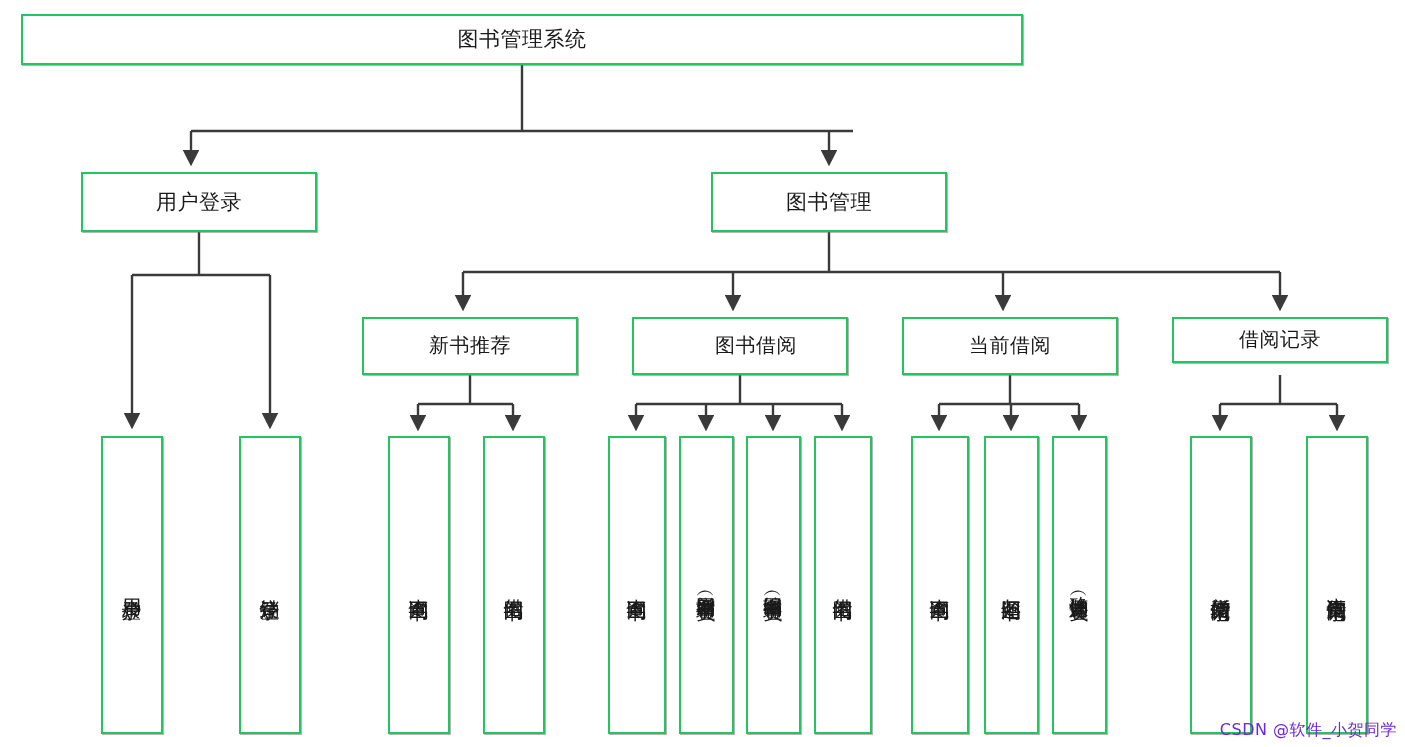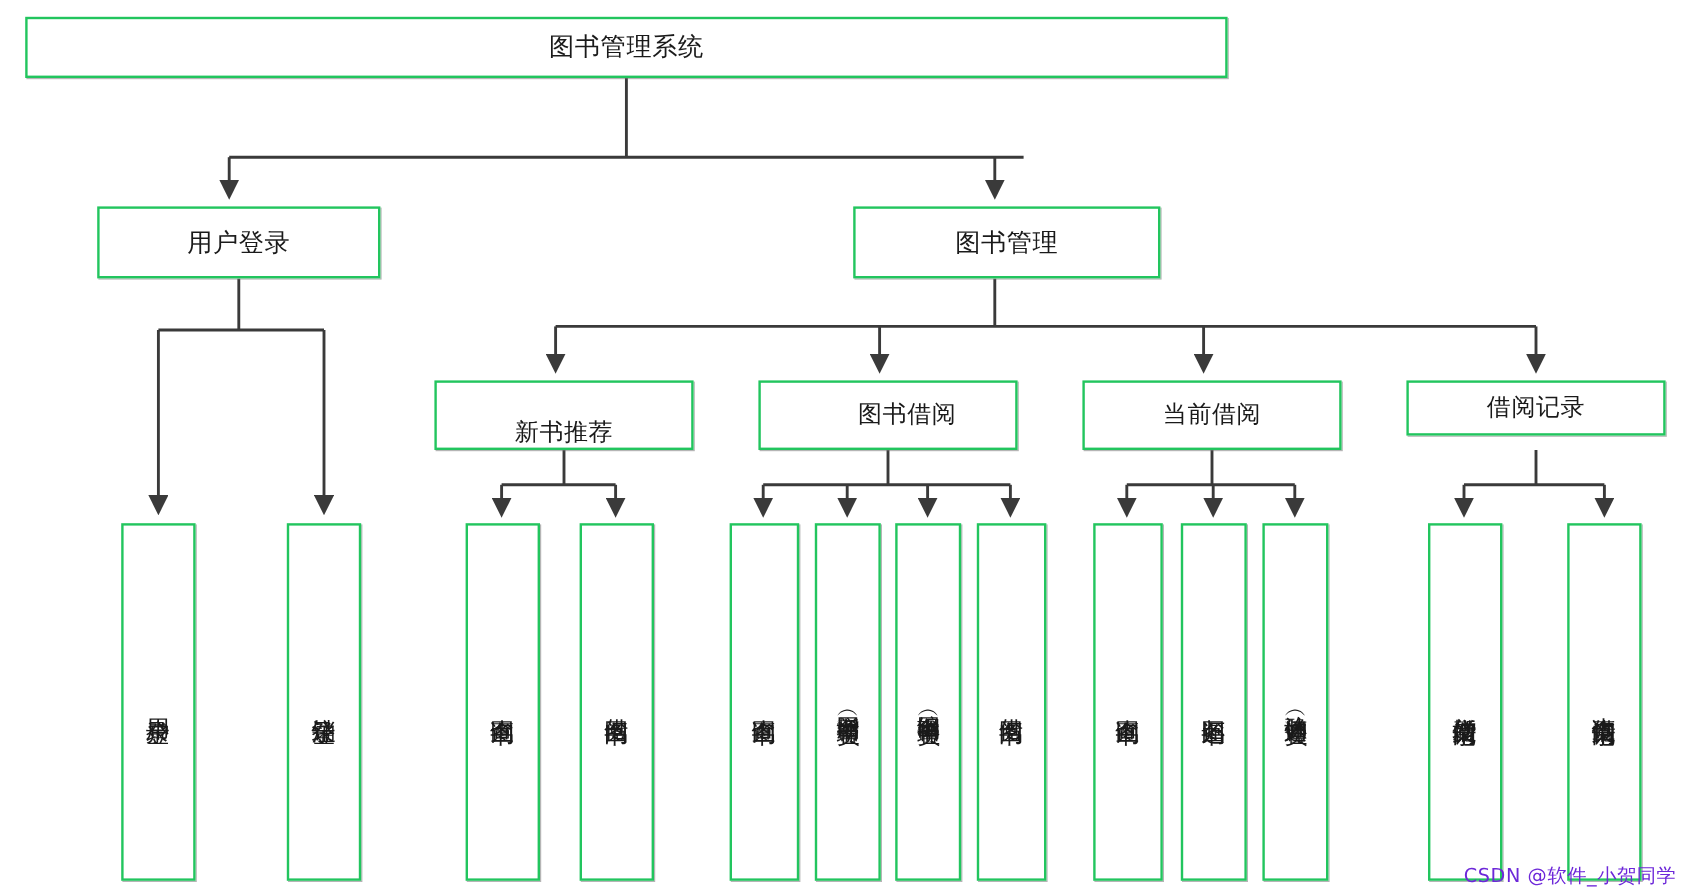--- a/index.html
+++ b/index.html
@@ -130,25 +130,25 @@
     </g>
   </svg>
 
   <div class="node root" style="left:21px; top:14px; width:1002px; height:51px;">
     <span class="lbl">图书管理系统</span>
   </div>
 
   <div class="node lvl2" style="left:81px; top:172px; width:236px; height:60px;">
     <span class="lbl">用户登录</span>
   </div>
-  <div class="node lvl2" style="left:711px; top:172px; width:256px; height:60px;align-items:center;">
+  <div class="node lvl2" style="left:711px; top:172px; width:236px; height:60px;align-items:center;">
     <span class="lbl">图书管理</span>
   </div>
 
-  <div class="node lvl3" style="left:362px; top:317px; width:216px; height:58px;align-items:flex-end;">
+  <div class="node lvl3" style="left:362px; top:317px; width:216px; height:58px;">
     <span class="lbl">新书推荐</span>
   </div>
   <div class="node lvl3" style="left:632px; top:317px; width:216px; height:58px;padding-left:32px;">
     <span class="lbl">图书借阅</span>
   </div>
   <div class="node lvl3" style="left:902px; top:317px; width:216px; height:58px;">
     <span class="lbl">当前借阅</span>
   </div>
   <div class="node lvl3" style="left:1172px; top:317px; width:216px; height:46px;">
     <span class="lbl">借阅记录</span>

